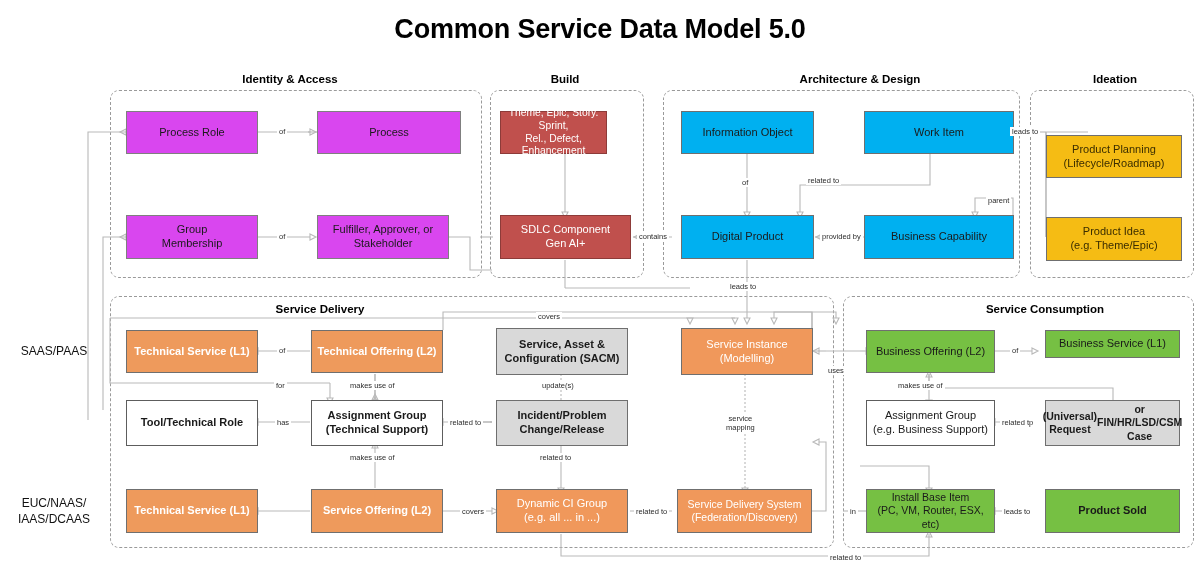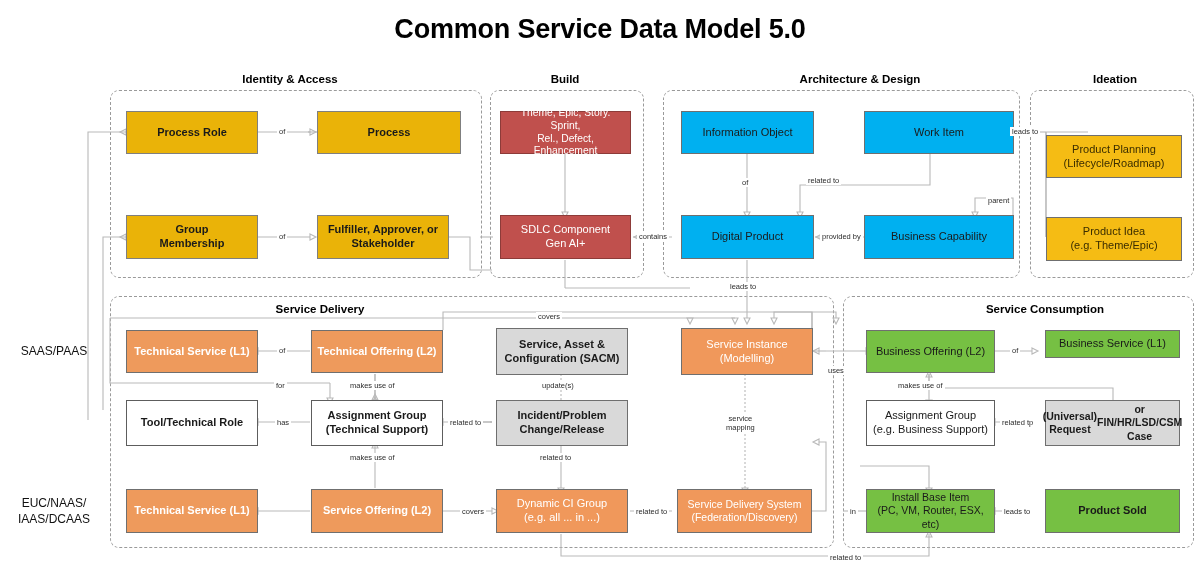--- a/index.html
+++ b/index.html
@@ -20,21 +20,21 @@
     position:absolute;border:1.3px dashed #9a9a9a;border-radius:9px;
     background:transparent;
   }
   .node{
     position:absolute;box-sizing:border-box;
     display:flex;align-items:center;justify-content:center;text-align:center;
     border:1.2px solid #7f7f7f;
     font-size:11px;line-height:1.25;padding:2px 4px;
   }
   .node .lbl{display:block;}
-  .n-grey   {background:#eab308;color:#1a1a1a;font-weight:bold;}
+  .n-grey   {background:#d946ef;color:#1a1a1a;font-weight:normal;}
   .n-red    {background:#c0504d;color:#ffffff;font-weight:normal;border-color:#8d3b39;}
   .n-blue   {background:#00b0f0;color:#1a1a1a;font-weight:normal;border-color:#6f6f6f;}
   .n-amber  {background:#f5bc14;color:#3a2d00;font-weight:normal;border-color:#6f6f6f;}
   .n-orange {background:#ee9a5c;color:#ffffff;font-weight:bold;border-color:#6f6f6f;}
   .n-orange-l{background:#f0985b;color:#ffffff;font-weight:normal;border-color:#6f6f6f;}
   .n-white  {background:#ffffff;color:#1a1a1a;font-weight:bold;border-color:#5d5d5d;border-width:1.6px;}
   .n-gray2  {background:#d9d9d9;color:#1a1a1a;font-weight:bold;border-color:#6f6f6f;}
   .n-green  {background:#76c043;color:#1a1a1a;font-weight:normal;border-color:#6f6f6f;}
   .n-green-b{background:#76c043;color:#1a1a1a;font-weight:bold;border-color:#6f6f6f;}
   .edge-lbl{
@@ -211,21 +211,21 @@
 </div>
 <div class="node n-grey" style="left:126px;top:215px;width:132px;height:44px;flex-direction:column;">
   <span class="lbl">Group</span>
   <span class="lbl">Membership</span>
 </div>
 <div class="node n-grey" style="left:317px;top:215px;width:132px;height:44px;flex-direction:column;">
   <span class="lbl">Fulfiller, Approver, or</span>
   <span class="lbl">Stakeholder</span>
 </div>
 
-<div class="node n-red" style="left:500px;top:111px;width:131px;height:43px;flex-direction:column;font-size:10.3px;">
+<div class="node n-red" style="left:500px;top:111px;width:107px;height:43px;flex-direction:column;font-size:10.3px;">
   <span class="lbl">Theme, Epic, Story. Sprint,</span>
   <span class="lbl">Rel., Defect, Enhancement</span>
 </div>
 <div class="node n-red" style="left:500px;top:215px;width:131px;height:44px;flex-direction:column;">
   <span class="lbl">SDLC Component</span>
   <span class="lbl">Gen AI+</span>
 </div>
 
 <div class="node n-blue" style="left:681px;top:111px;width:133px;height:43px;">
   <span class="lbl">Information Object</span>

